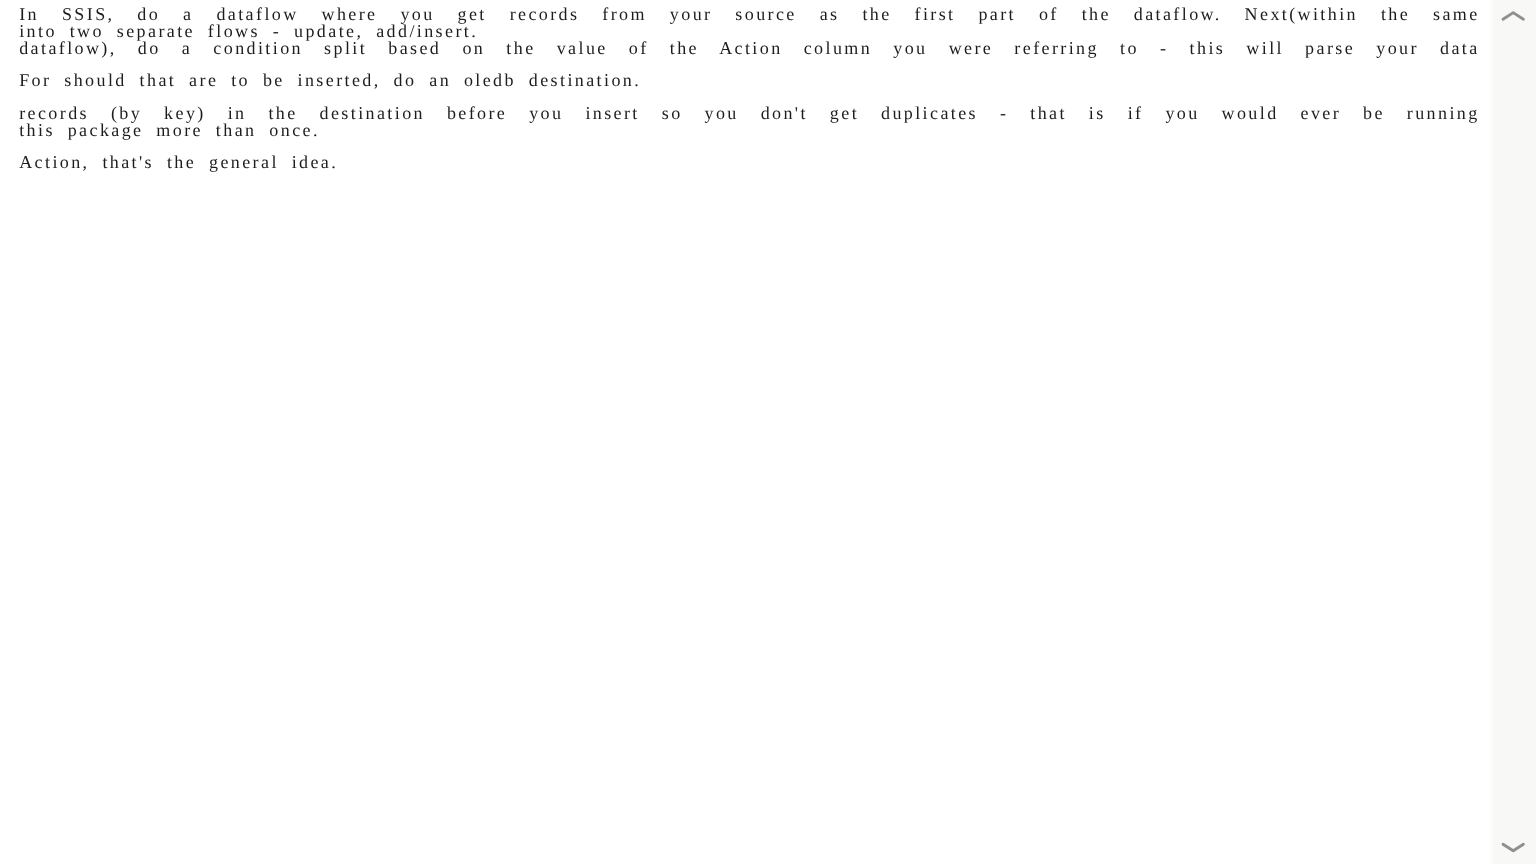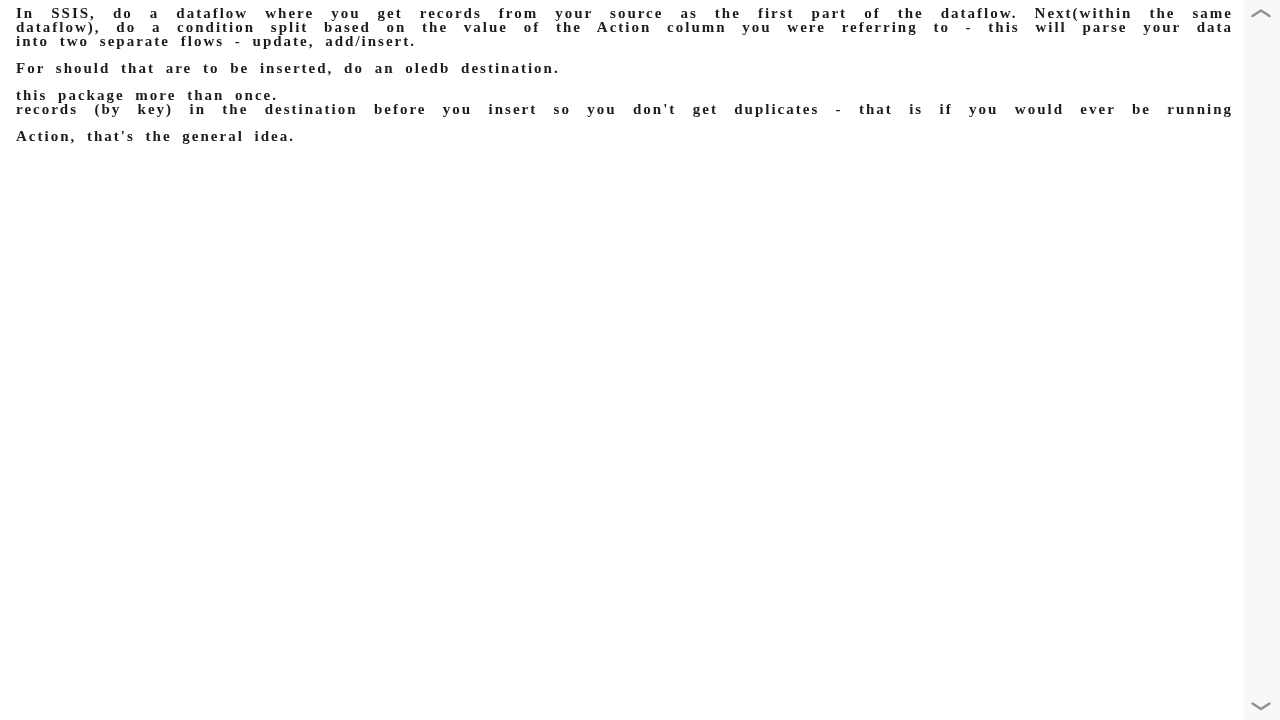--- a/index.html
+++ b/index.html
@@ -15,21 +15,21 @@
     display: flex;
     background: #ffffff;
   }
   .content {
     box-sizing: border-box;
     width: 1242px;
     height: 720px;
     padding: 6px 9px 0 16px;
     font-family: "Liberation Serif", "DejaVu Serif", serif;
     font-size: 15px;
-    font-weight: 700;
+    font-weight: 400;
     line-height: 14px;
     letter-spacing: 2px;
     word-spacing: 5px;
     color: #1c1c1c;
     filter: blur(0.45px);
   }
   .paragraph {
     margin: 13px 0;
   }
   .paragraph:first-child {
@@ -69,29 +69,29 @@
   }
 </style>
 </head>
 <body>
 
 <div class="page">
 
   <div class="content" style="color: rgb(28, 28, 28);">
       <div class="paragraph">
         <div class="line fill">In SSIS, do a dataflow where you get records from your source as the first part of the dataflow. Next(within the same</div>
+        <div class="line">into two separate flows - update, add/insert.</div>
         <div class="line fill">dataflow), do a condition split based on the value of the Action column you were referring to - this will parse your data</div>
-        <div class="line">into two separate flows - update, add/insert.</div>
       </div>
       <div class="paragraph">
         <div class="line">For should that are to be inserted, do an oledb destination.</div>
       </div>
       <div class="paragraph">
+        <div class="line fill">records (by key) in the destination before you insert so you don't get duplicates - that is if you would ever be running</div>
         <div class="line">this package more than once.</div>
-        <div class="line fill">records (by key) in the destination before you insert so you don't get duplicates - that is if you would ever be running</div>
       </div>
       <div class="paragraph">
         <div class="line">Action, that's the general idea.</div>
       </div>
     </div>
 
   <div class="scrollbar">
     <button class="scroll-btn">
       <span>
         <svg width="22" height="10" viewBox="0 0 22 10">

